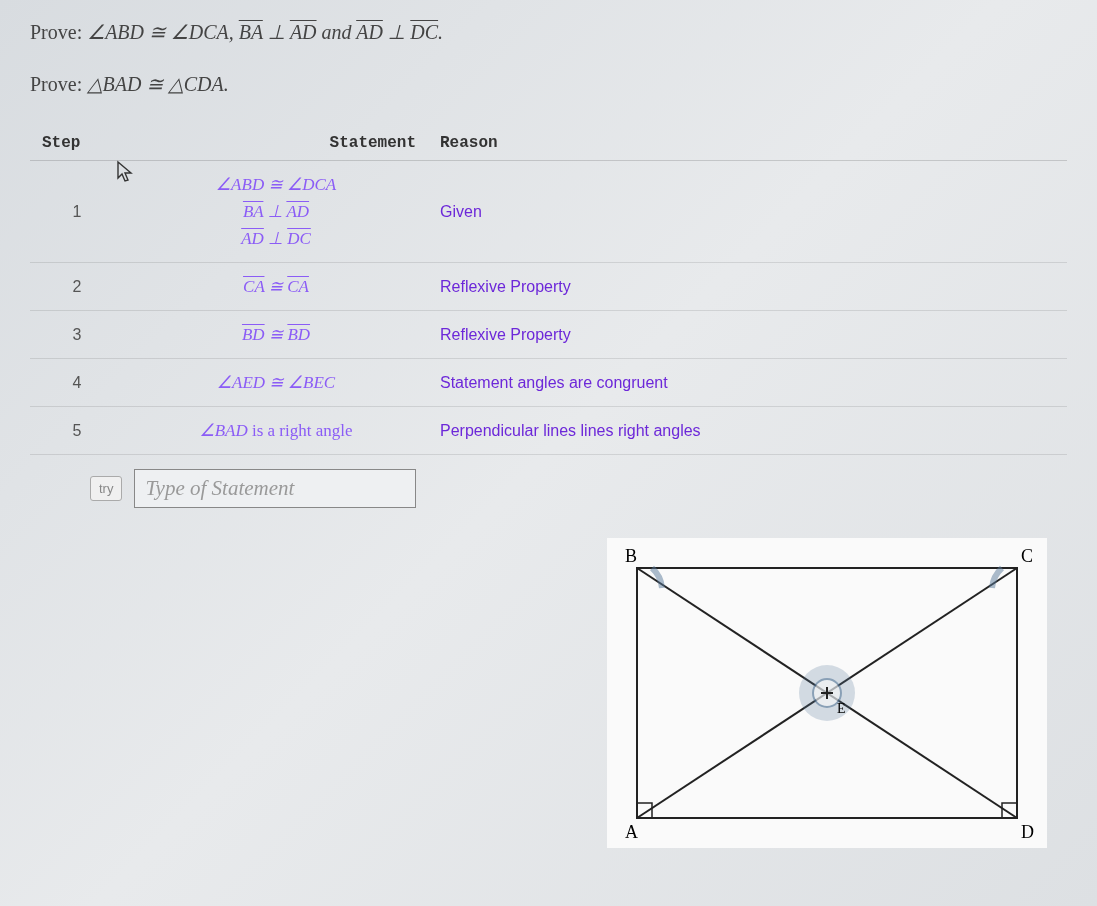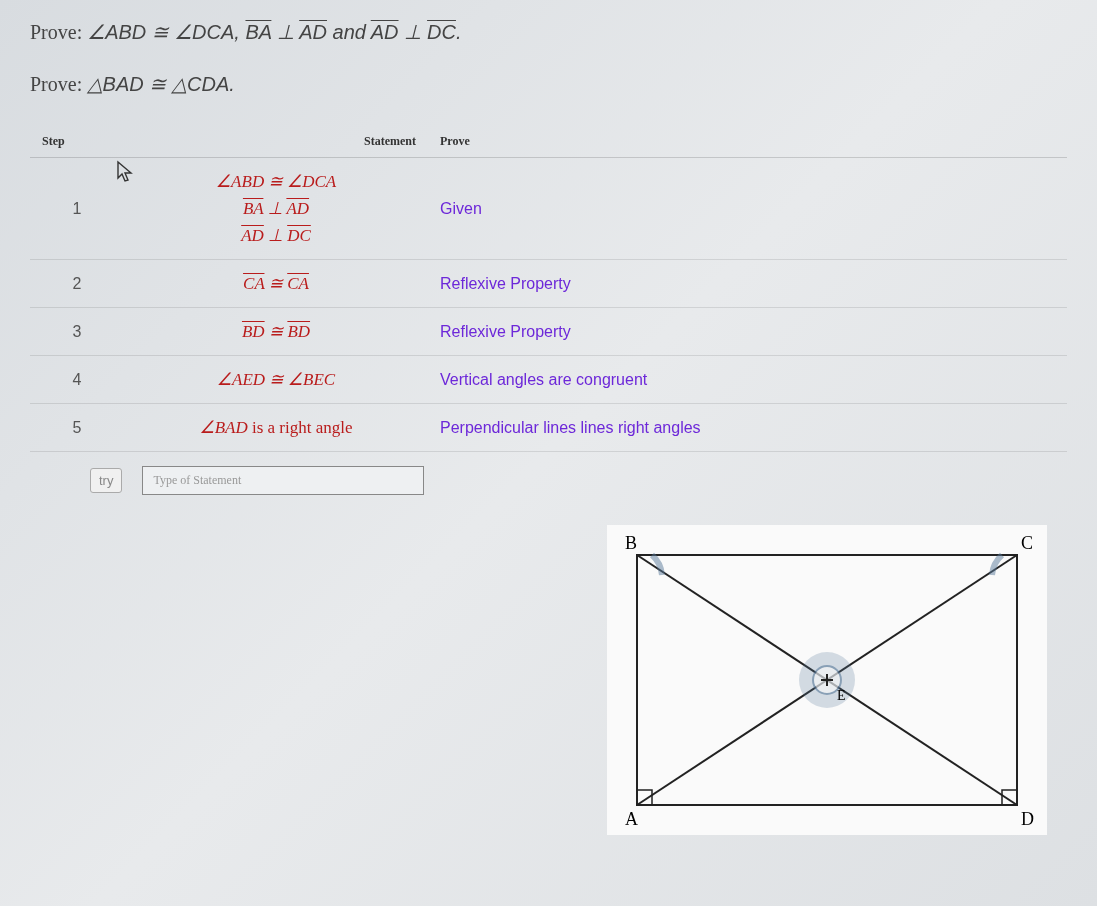--- a/index.html
+++ b/index.html
@@ -12,46 +12,46 @@
     min-height: 906px;
     box-sizing: border-box;
   }
   .problem-text {
     font-size: 20px;
     color: #444;
     margin-bottom: 28px;
   }
   .math {
     font-style: italic;
-    font-family: Liberation Sans, sans-serif;
+    font-family: Liberation Serif, serif;
   }
   .overline {
     text-decoration: overline;
     text-decoration-thickness: 1px;
   }
   table.proof {
     border-collapse: collapse;
     margin-top: 10px;
     width: 100%;
     max-width: 1050px;
   }
   table.proof th {
     text-align: left;
     font-weight: bold;
-    font-size: 12px;
+    font-size: 16px;
     padding: 10px 12px 8px 12px;
     border-bottom: 1px solid rgba(0,0,0,0.15);
     color: #333;
-    font-family: Liberation Serif, serif;
+    font-family: Liberation Mono, monospace;
   }
   table.proof td {
     padding: 10px 12px;
     border-bottom: 1px solid rgba(0,0,0,0.1);
     font-size: 16px;
-    color: #b91c1c;
+    color: #8b5cf6;
     font-family: Arial, sans-serif;
     vertical-align: middle;
   }
   table.proof td.step-col {
     width: 70px;
     text-align: center;
     color: #555;
   }
   table.proof td.stmt-col {
     width: 280px;
@@ -63,37 +63,38 @@
   table.proof td.reason-col {
     color: #6d28d9;
   }
   .stmt-line {
     padding: 3px 0;
   }
   .input-row {
     margin-top: 14px;
     display: flex;
     align-items: center;
-    gap: 20px;
+    gap: 12px;
     padding-left: 60px;
   }
   .try-btn {
     border: 1px solid #aaa;
     background: #f0f0f0;
     padding: 4px 8px;
     font-size: 13px;
     color: #888;
     border-radius: 3px;
     cursor: pointer;
   }
   .stmt-input {
     border: 1px solid #888;
     padding: 6px 10px;
-    font-size: 12px;
+    font-size: 21px;
     color: #999;
+    font-style: italic;
     width: 260px;
     background: #eef0f2;
   }
   .diagram-wrap {
     margin-top: 30px;
     display: flex;
     justify-content: flex-end;
     padding-right: 20px;
   }
   svg.diagram {
@@ -130,21 +131,21 @@
   <svg width="18" height="24" viewBox="0 0 18 24">
       <path d="M2 2 L2 18 L6 14 L9 21 L12 20 L9 13 L15 13 Z" fill="none" stroke="#333" stroke-width="1.4"></path>
     </svg>
 </span>
 
 <table class="proof">
   <thead>
     <tr>
       <th>Step</th>
       <th style="text-align:right">Statement</th>
-      <th>Prove</th>
+      <th>Reason</th>
     </tr>
   </thead>
   <tbody>
     <tr>
       <td class="step-col">1</td>
       <td class="stmt-col">
         <div class="stmt-line">∠<span>ABD</span> ≅ ∠<span>DCA</span></div>
         <div class="stmt-line"><span class="overline">BA</span> ⊥ <span class="overline">AD</span></div>
         <div class="stmt-line"><span class="overline">AD</span> ⊥ <span class="overline">DC</span></div>
       </td>
@@ -162,21 +163,21 @@
       <td class="stmt-col">
         <div class="stmt-line"><span class="overline">BD</span> ≅ <span class="overline">BD</span></div>
       </td>
       <td class="reason-col">Reflexive Property</td>
     </tr>
     <tr>
       <td class="step-col">4</td>
       <td class="stmt-col">
         <div class="stmt-line">∠<span>AED</span> ≅ ∠<span>BEC</span></div>
       </td>
-      <td class="reason-col">Vertical angles are congruent</td>
+      <td class="reason-col">Statement angles are congruent</td>
     </tr>
     <tr>
       <td class="step-col">5</td>
       <td class="stmt-col">
         <div class="stmt-line">∠<span>BAD</span> <span style="font-style:normal">is a right angle</span></div>
       </td>
       <td class="reason-col">Perpendicular lines lines right angles</td>
     </tr>
   </tbody>
 </table>

